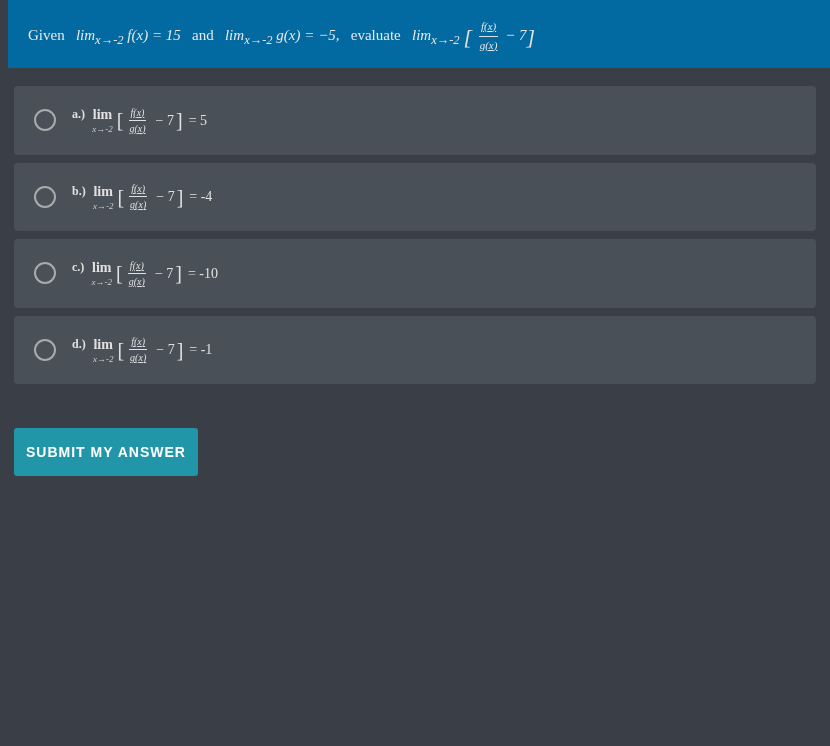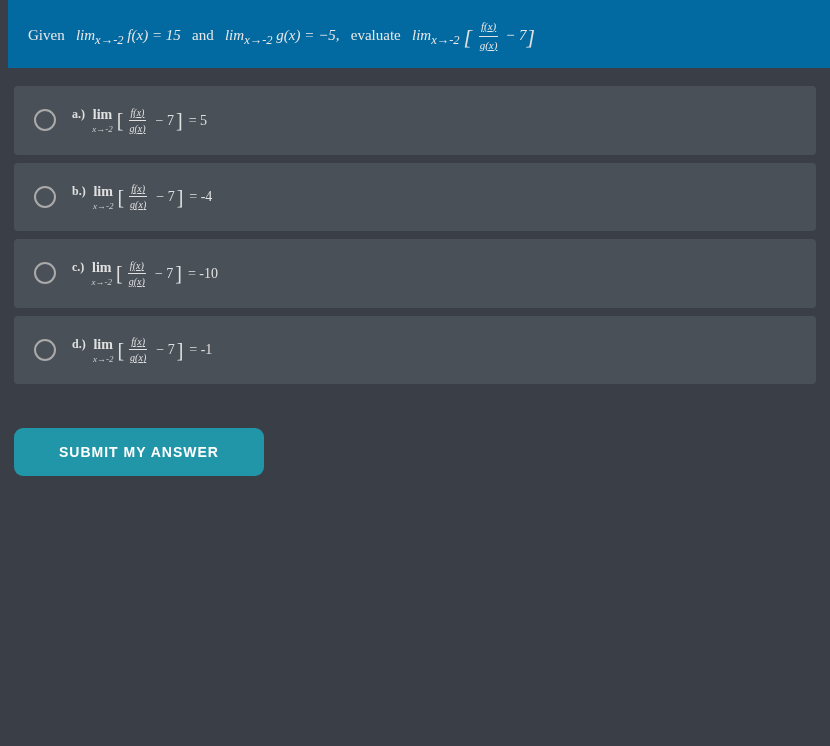--- a/index.html
+++ b/index.html
@@ -125,26 +125,26 @@
     .eq-part {
       font-size: 14px;
       margin-left: 4px;
     }
 
     .submit-btn {
       margin: 16px 14px 20px 14px;
       background-color: #2196a8;
       color: #ffffff;
       border: none;
-      padding: 16px 45px;
+      padding: 16px 12px;
       font-size: 14px;
       font-weight: bold;
       letter-spacing: 1px;
       cursor: pointer;
-      border-radius: 9px;
+      border-radius: 3px;
       text-transform: uppercase;
     }
   </style>
 </head>
 <body>
 
 
 
 
 <div class="question-header">

